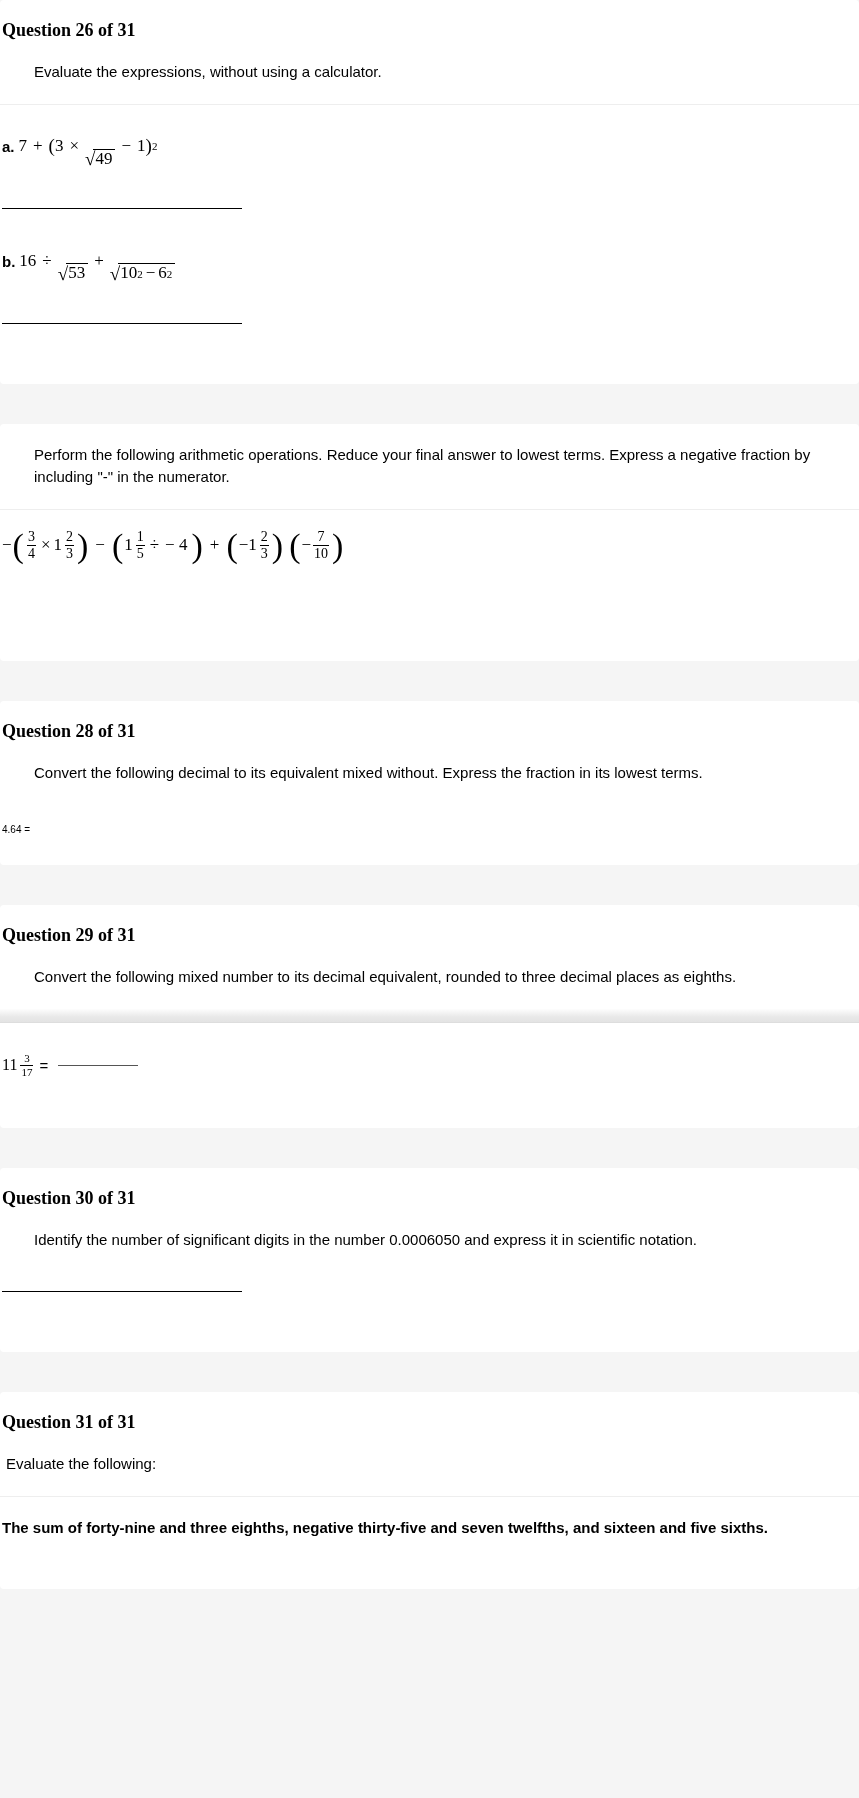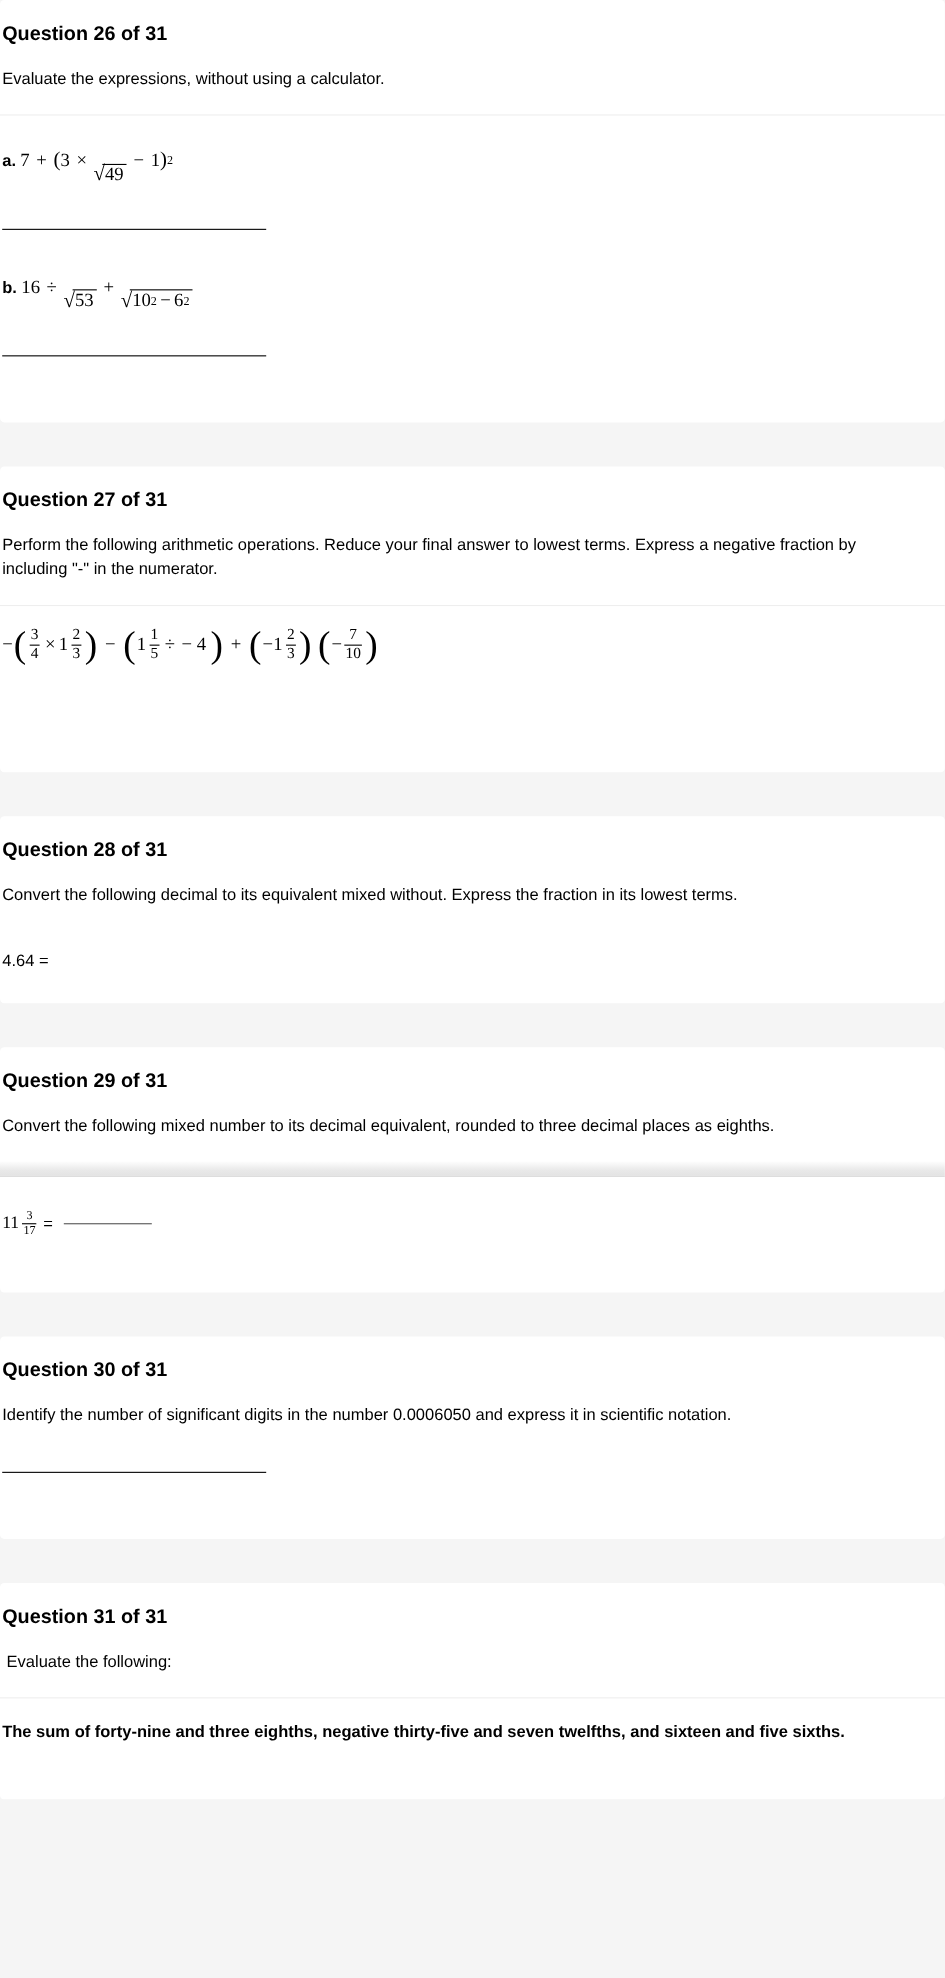--- a/index.html
+++ b/index.html
@@ -13,27 +13,29 @@
     background: #fff;
     margin-bottom: 40px;
     padding: 20px 0 30px 0;
     border-radius: 4px;
   }
   .q-title {
     font-weight: 700;
     font-size: 18px;
     margin-bottom: 20px;
     padding-left: 2px;
+    font-family: Liberation Serif, serif;
   }
   .q-instr {
     font-size: 15px;
     margin-bottom: 20px;
     padding-left: 2px;
     padding-right: 20px;
     line-height: 1.5;
+    margin-left: 32px;
   }
   .q-bold {
     font-weight: 700;
     font-size: 15px;
     margin-bottom: 20px;
     padding-left: 2px;
     padding-right: 6px;
     line-height: 1.5;
   }
   .divider {
@@ -127,21 +129,21 @@
     display: flex;
     align-items: center;
     padding-left: 2px;
     font-family: "Times New Roman", serif;
     font-size: 16px;
     text-align: center;
   }
   .eq { margin: 0 4px; font-family: -apple-system, sans-serif; font-size:15px;}
   .plain-val {
     font-family: -apple-system, BlinkMacSystemFont, "Segoe UI", Arial, sans-serif;
-    font-size: 15px;
+    font-size: 10px;
     padding-left: 2px;
   }
 </style>
 </head>
 <body>
 
 <div class="question-card">
   <div class="q-title">Question 26 of 31</div>
   <div class="q-instr">Evaluate the expressions, without using a calculator.</div>
   <hr class="divider">
@@ -181,21 +183,20 @@
         <span class="op-tight">−</span>
         <span>6</span>
         <span class="sup">2</span>
       </span>
     </span>
   </div>
   <div class="answer-line"></div>
 </div>
 
 <div class="question-card">
-  <div class="q-title">Question 27 of 31</div>
   <div class="q-instr">Perform the following arithmetic operations. Reduce your final answer to lowest terms. Express a negative fraction by including "-" in the numerator.</div>
   <hr class="divider">
   <div class="math-row" style="font-size:17px;">
     <span>−</span>
     <span class="paren-l">(</span>
     <span class="frac">
       <span class="num">3</span>
       <span class="den">4</span>
     </span>
     <span class="op-tight">×</span>

